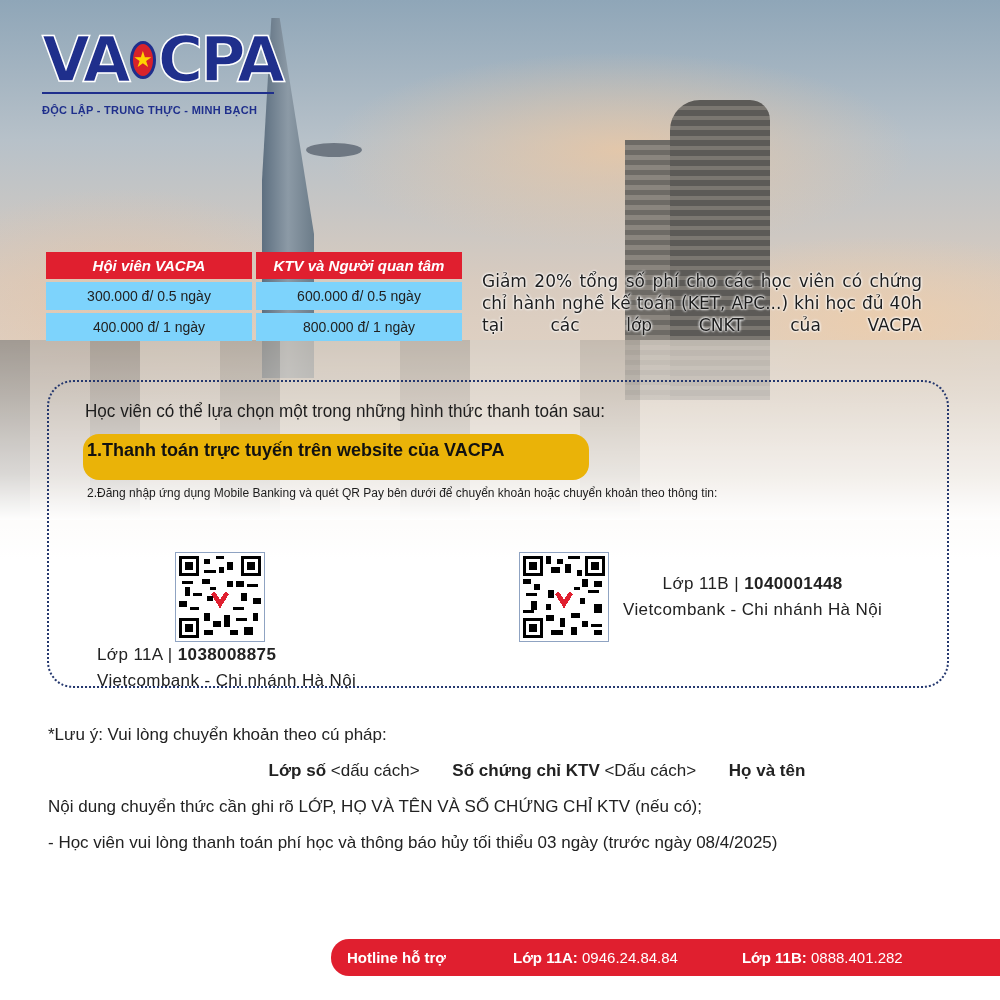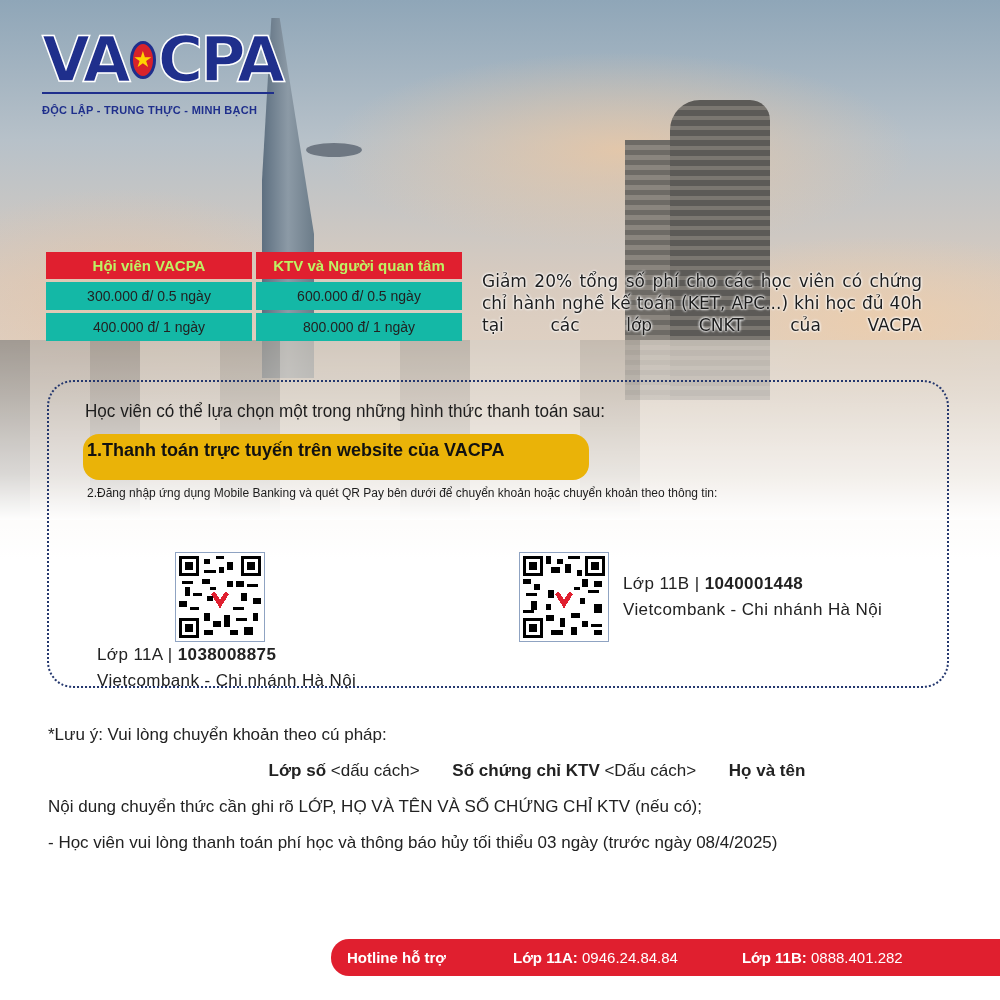--- a/index.html
+++ b/index.html
@@ -59,24 +59,24 @@
   .logo-rule { height: 2px; background: #1f2f8c; margin-top: 2px; width: 232px; }
   .logo-tagline {
     font-size: 11px; font-weight: bold; color: #1f2f8c; letter-spacing: 0.3px; margin-top: 10px;
   }
 
   
   .fee-table { position: absolute; left: 46px; top: 252px; width: 416px; }
   .fee-row { display: flex; }
   .fee-cell {
     flex: 1; text-align: center; font-size: 14px; height: 28px; line-height: 28px;
-    background: #14b8a6; color: #222;
+    background: #7dd3fc; color: #222;
   }
   .fee-cell + .fee-cell { margin-left: 4px; }
-  .fee-head .fee-cell { background: #e01f2f; color: #bef264; font-weight: bold; font-size: 15px; height: 27px; line-height: 27px; }
+  .fee-head .fee-cell { background: #e01f2f; color: #ffffff; font-weight: bold; font-size: 15px; height: 27px; line-height: 27px; font-style: italic; }
   .fee-row + .fee-row { margin-top: 3px; }
 
   
   .discount {
     position: absolute; left: 482px; top: 270px; width: 440px;
     font-family: "DejaVu Sans", sans-serif; font-size: 17px; line-height: 22px; color: #1d1d1d;
     text-align: justify; text-align-last: justify;
     text-shadow: 0 0 3px #fff, 0 0 3px #fff, 0 0 2px #fff;
   }
 
@@ -93,21 +93,21 @@
     position: absolute; left: 34px; top: 52px; height: 46px; width: 506px;
     background: #eab308; border-radius: 16px; padding-left: 4px;
     font-size: 18px; font-weight: bold; line-height: 32px; color: #111;
   }
   .pay-opt2 {
     position: absolute; left: 38px; top: 98px; width: 830px;
     font-size: 12px; line-height: 27px; color: #1d1d1d; text-align: justify;
   }
   .qr-item { position: absolute; top: 170px; display: flex; align-items: center; }
   .qr-item.a { left: 34px; flex-direction: column; }
-  .qr-item.b { left: 470px; }
+  .qr-item.b { left: 470px; text-align: center; }
   .qr {
     width: 90px; height: 90px; border: 1px solid #8fa3c2; background: #fff; padding: 3px; position: relative;
   }
   .qr svg { width: 82px; height: 82px; display: block; }
   .qr-info { margin-left: 14px; font-size: 17px; line-height: 26px; color: #222; letter-spacing: 0.4px; }
   .qr-info b { font-weight: bold; }
 
   
   .notes { position: absolute; left: 48px; top: 722px; width: 910px; font-size: 17px; color: #222; }
   .note-line { height: 36px; line-height: 26px; }

